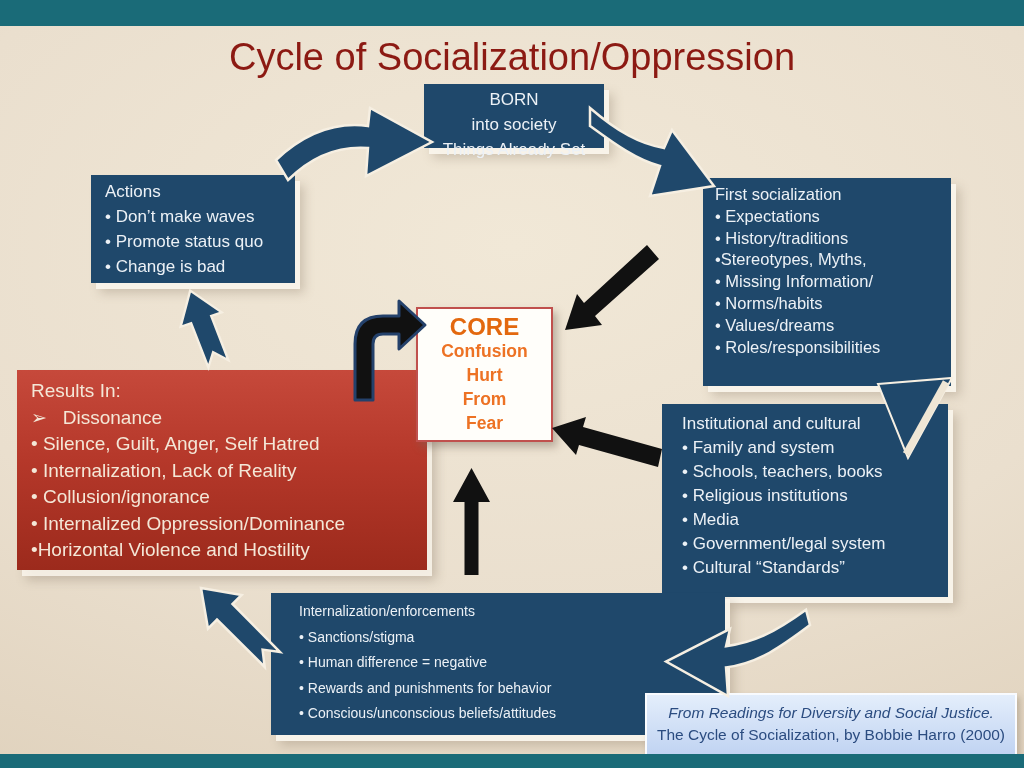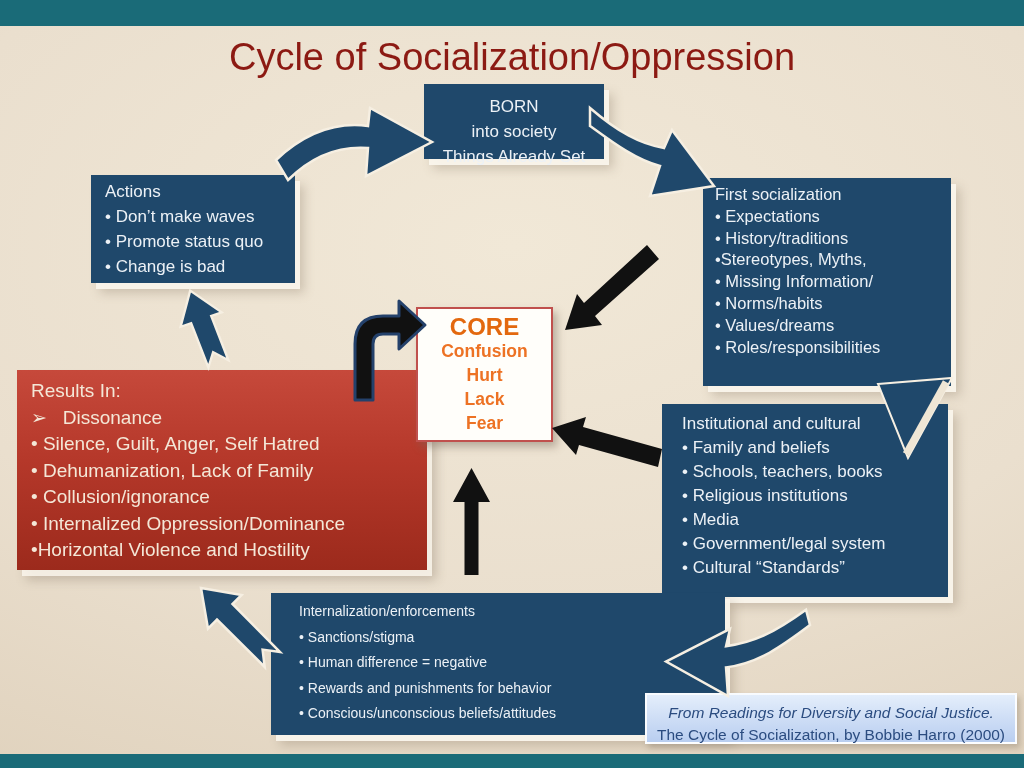--- a/index.html
+++ b/index.html
@@ -14,21 +14,21 @@
   #bar-bottom{top:754px;height:14px;}
   #title{
     position:absolute;top:36px;left:0;width:1024px;text-align:center;
     font-size:38px;color:#8c1a13;letter-spacing:0px;z-index:2;
   }
   .bluebox{
     position:absolute;background:#1f486b;color:#ecf1f6;z-index:2;
     box-shadow:5px 6px 0 rgba(250,246,236,.95), 9px 10px 10px rgba(125,110,90,.3);
   }
   .bluebox .line{white-space:pre-wrap;}
-  #box-born{left:424px;top:84px;width:180px;height:75px;padding:10px 6px;text-align:center;font-size:17px;}
+  #box-born{left:424px;top:84px;width:180px;height:64px;padding:3px 6px;text-align:center;font-size:17px;}
   #box-born .line{line-height:25px;}
   #box-actions{left:91px;top:175px;width:204px;height:108px;padding:4px 14px;font-size:17px;}
   #box-actions .line{line-height:25px;}
   #box-first{left:687px;top:178px;width:248px;height:208px;padding:6px 12px;font-size:16.5px;margin-left:16px;}
   #box-first .line{line-height:21.8px;}
   #box-institutional{left:662px;top:404px;width:286px;height:193px;padding:8px 20px;font-size:17px;}
   #box-institutional .line{line-height:24px;}
   #box-internalization{left:271px;top:593px;width:454px;height:142px;padding:6px 28px;font-size:14px;}
   #box-internalization .line{line-height:25.5px;}
   #box-results{
@@ -40,21 +40,21 @@
   #box-results .line{line-height:26.5px;white-space:pre-wrap;}
   #box-core{
     position:absolute;left:416px;top:307px;width:137px;height:135px;padding:6px 4px;
     background:#fffefa;border:2.5px solid #c0504d;text-align:center;z-index:4;
     color:#ed7224;font-size:17.5px;
     box-shadow:4px 5px 8px rgba(120,105,88,.45);
   }
   #box-core .line{line-height:24px;font-weight:bold;}
   #box-core .line:first-child{font-weight:bold;font-size:24px;color:#e3680e;}
   #box-citation{
-    position:absolute;left:645px;top:693px;width:372px;height:51px;padding:7px 8px;
+    position:absolute;left:645px;top:693px;width:372px;height:76px;padding:7px 8px;
     background:linear-gradient(180deg,#e4eefb 0%,#ccdcf5 55%,#b9cef0 100%);
     border:2px solid rgba(255,255,255,.9);text-align:center;z-index:3;
     color:#2b4c80;font-size:15.5px;
     box-shadow:3px 4px 6px rgba(120,105,88,.35);
   }
   #box-citation .line{line-height:22px;}
   #box-citation .line:first-child{font-style:italic;}
   .arrow{position:absolute;z-index:3;}
   .arrow.black{z-index:5;}
 </style>
@@ -84,48 +84,48 @@
       <div class="line">• Expectations</div>
       <div class="line">• History/traditions</div>
       <div class="line">•Stereotypes, Myths,</div>
       <div class="line">• Missing Information/</div>
       <div class="line">• Norms/habits</div>
       <div class="line">• Values/dreams</div>
       <div class="line">• Roles/responsibilities</div>
     </div>
   <div id="box-institutional" class="bluebox">
       <div class="line">Institutional and cultural</div>
-      <div class="line">• Family and beliefs</div>
+      <div class="line">• Family and system</div>
       <div class="line">• Schools, teachers, books</div>
       <div class="line">• Religious institutions</div>
       <div class="line">• Media</div>
       <div class="line">• Government/legal system</div>
       <div class="line">• Cultural “Standards”</div>
     </div>
   <div id="box-internalization" class="bluebox">
       <div class="line">Internalization/enforcements</div>
       <div class="line">• Sanctions/stigma</div>
       <div class="line">• Human difference = negative</div>
       <div class="line">• Rewards and punishments for behavior</div>
       <div class="line">• Conscious/unconscious beliefs/attitudes</div>
     </div>
   <div id="box-results">
       <div class="line">Results In:</div>
       <div class="line">➢&nbsp;&nbsp;&nbsp;Dissonance</div>
       <div class="line">• Silence, Guilt, Anger, Self Hatred</div>
-      <div class="line">• Dehumanization, Lack of Family</div>
+      <div class="line">• Internalization, Lack of Reality</div>
       <div class="line">• Collusion/ignorance</div>
       <div class="line">• Internalized Oppression/Dominance</div>
       <div class="line">•Horizontal Violence and Hostility</div>
     </div>
   <div id="box-core">
       <div class="line">CORE</div>
       <div class="line">Confusion</div>
       <div class="line">Hurt</div>
-      <div class="line">Lack</div>
+      <div class="line">From</div>
       <div class="line">Fear</div>
     </div>
   <div id="box-citation">
       <div class="line">From Readings for Diversity and Social Justice.</div>
       <div class="line">The Cycle of Socialization, by Bobbie Harro (2000)</div>
     </div>
 
   <svg class="arrow" style="left:272px;top:100px" width="165" height="85" viewBox="0 0 165 85" preserveAspectRatio="none">
     <path d="M4,60 C36,30 66,22 96,26 L98,8 L160,42 L94,76 L96,48 C68,46 42,54 16,80 Z" fill="#1f486b" stroke="#f6efe2" stroke-width="2.5"></path>
   </svg>

